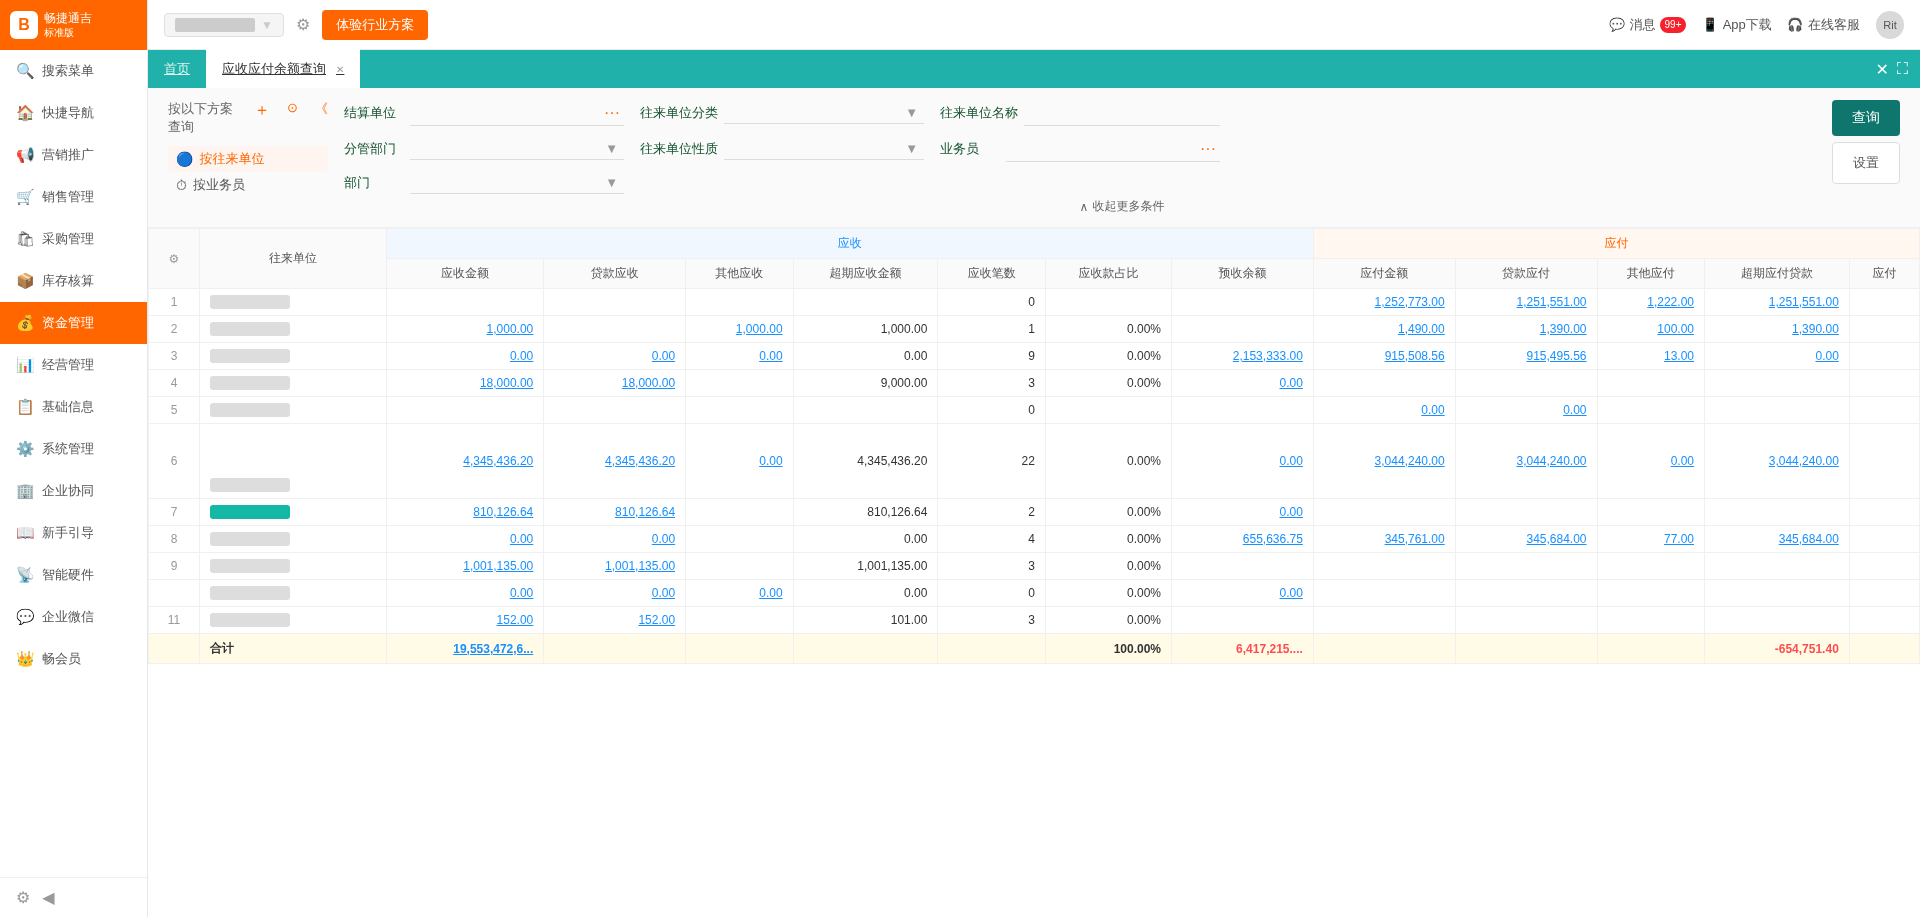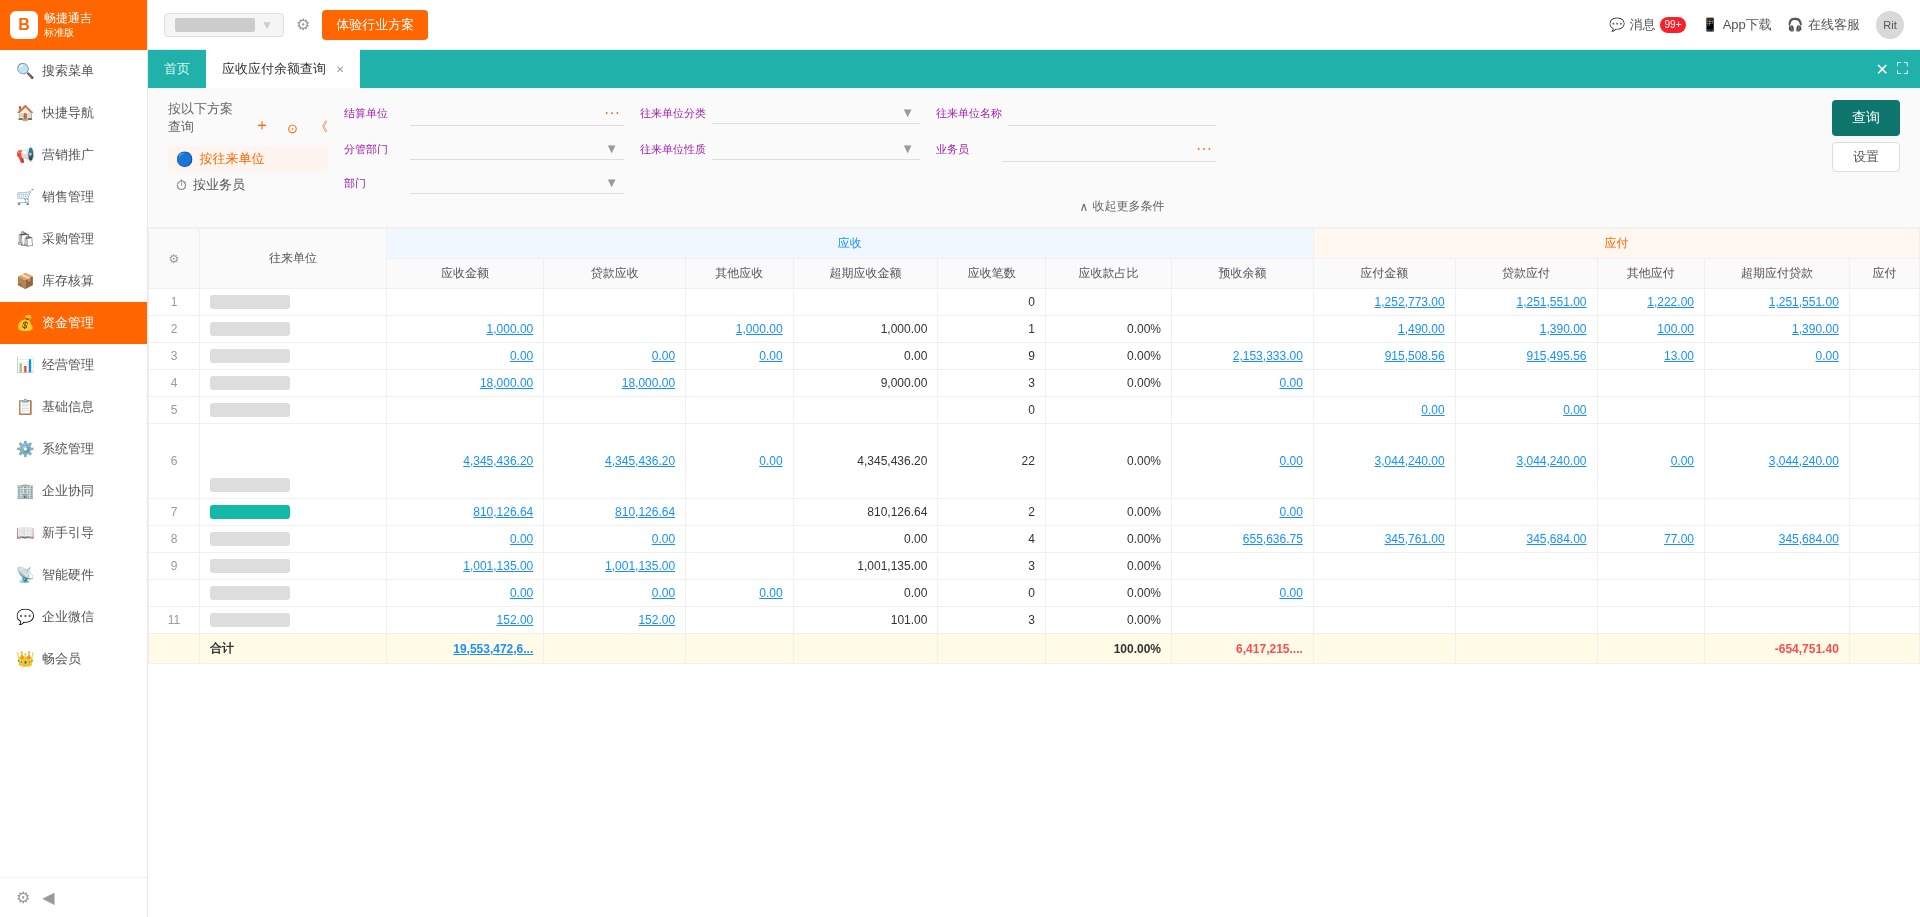--- a/index.html
+++ b/index.html
@@ -96,21 +96,21 @@
     
     .tabbar {
       display: flex;
       background: #20b2aa;
       align-items: center;
       flex-shrink: 0;
       height: 38px;
     }
     .tab {
       padding: 0 16px; height: 54px; display: flex; align-items: center; gap: 6px;
-      color: rgba(255,255,255,0.85); font-size: 13px; cursor: pointer;
+      color: rgba(255,255,255,0.85); font-size: 13px; cursor: pointer; text-decoration: underline;
     }
     .tab.home { background: transparent; }
     .tab.active { background: #fff; color: #333; }
     .tab-close { font-size: 10px; color: #999; cursor: pointer; margin-left: 4px; }
     .tabbar-actions { margin-left: auto; display: flex; align-items: center; gap: 8px; padding-right: 12px; }
     .tabbar-actions .icon { color: white; font-size: 16px; cursor: pointer; }
 
     
     .page-content {
       flex: 1;
@@ -136,30 +136,30 @@
     }
 
     
     .filter-area {
       padding: 12px 20px;
       background: #fafafa;
       border-bottom: 1px solid #f0f0f0;
       flex-shrink: 0;
     }
     .filter-bar {
-      display: flex; align-items: flex-end; gap: 17px; margin-bottom: 10px;
+      display: flex; align-items: flex-start; gap: 17px; margin-bottom: 10px;
     }
     .filter-label { color: #666; font-size: 13px; }
     .filter-add { color: #ff6600; cursor: pointer; font-size: 16px; }
     .filter-row { display: flex; align-items: center; gap: 16px; }
     .filter-field {
       display: flex; align-items: center; gap: 6px;
       min-width: 280px;
     }
-    .filter-field-label { color: #a21caf; white-space: nowrap; font-size: 11px; min-width: 60px; }
+    .filter-field-label { color: #14532d; white-space: nowrap; font-size: 13px; min-width: 60px; }
     .filter-input {
       flex: 1;
       border: none; border-bottom: 1px solid #ddd;
       padding: 3px 6px; background: transparent;
       font-size: 13px; outline: none; min-width: 120px;
     }
     .filter-select {
       display: flex; align-items: center; gap: 4px;
       border-bottom: 1px solid #ddd; padding: 3px 6px;
       min-width: 120px; cursor: pointer; font-size: 13px; color: #999;
@@ -226,21 +226,21 @@
     .settings-icon { width: 30px; height: 30px; display: flex; align-items: center; justify-content: center; cursor: pointer; color: #999; }
 
     
     .btn-query {
       background: #0f766e; color: white; border: none;
       padding: 9px 20px; border-radius: 4px; cursor: pointer;
       font-size: 14px;
     }
     .btn-set {
       background: white; color: #555; border: 1px solid #ddd;
-      padding: 5px 20px; border-radius: 4px; cursor: pointer;
+      padding: 11px 20px; border-radius: 4px; cursor: pointer;
       font-size: 13px;
     }
     .query-btns { display: flex; flex-direction: column; gap: 6px; }
   </style>
 </head>
 <body>
 
 <div class="sidebar">
   <div class="sidebar-logo">
     <div class="sidebar-logo-icon">B</div>

